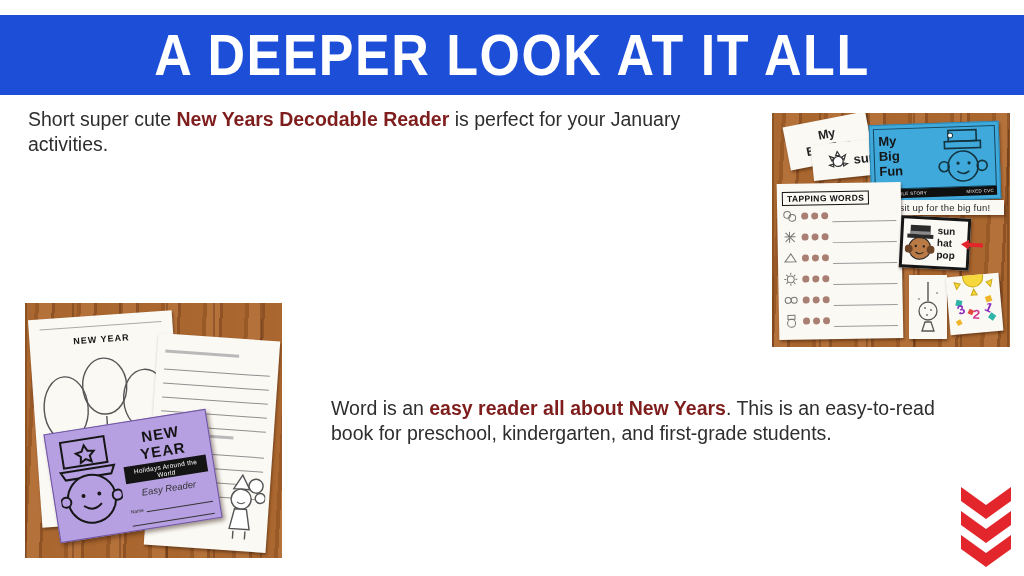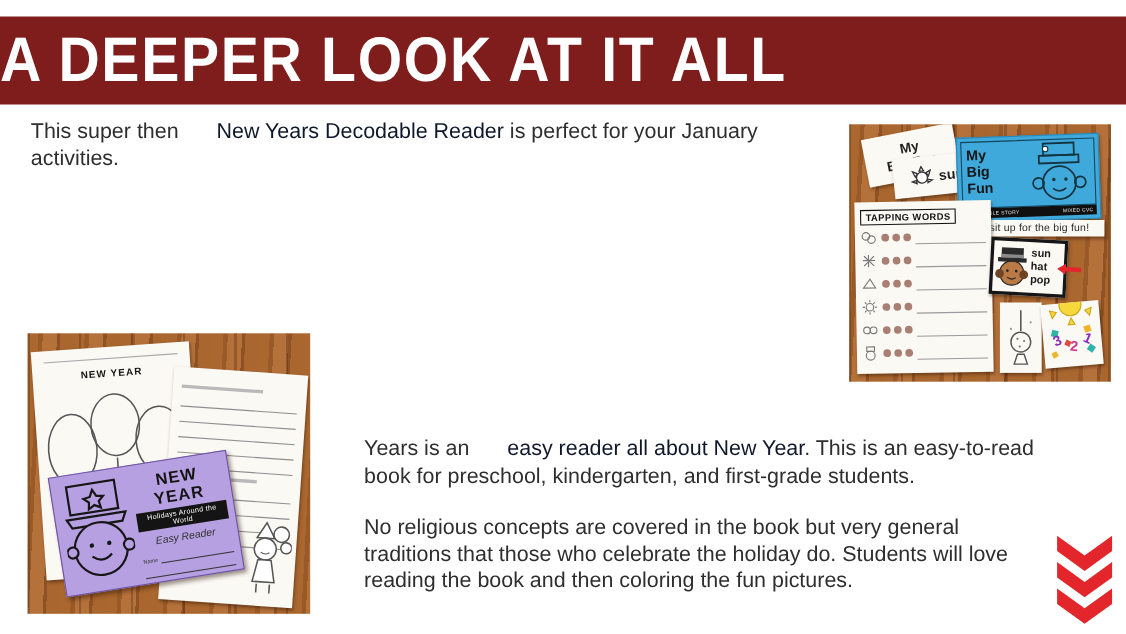--- a/index.html
+++ b/index.html
@@ -1,29 +1,29 @@
 <!DOCTYPE html>
 <html><head>
 <meta charset="utf-8">
 <style>
   html,body{margin:0;padding:0;background:#fff;}
   .slide{position:relative;width:1024px;height:576px;background:#ffffff;overflow:hidden;
          font-family:"Liberation Sans",sans-serif;color:#2e2e2e;}
 
   
-  .titlebar{position:absolute;left:0;top:15px;width:1024px;height:80px;background:#7f1d1d;
-            display:flex;align-items:center;}
+  .titlebar{position:absolute;left:0;top:15px;width:1024px;height:80px;background:#1d4ed8;
+            display:flex;align-items:center;justify-content:center;}
   .titlebar h1{margin:0;font-size:52px;font-weight:700;color:#ffffff;letter-spacing:1.5px;
                transform:scaleY(1.1);white-space:nowrap;}
 
   
   .intro{position:absolute;left:28px;top:107px;width:722px;font-size:19.5px;line-height:24.5px;}
   .intro p,.details p{margin:0 0 22px 0;}
   .details{position:absolute;left:331px;top:396px;width:622px;font-size:19.5px;line-height:24.5px;}
-  b{font-weight:400;color:#0f172a;margin-left:29px;}
+  b{font-weight:700;color:#7f1d1d;}
 
   
   .photo{position:absolute;overflow:hidden;
     background:
       repeating-linear-gradient(90deg,rgba(60,28,8,.28) 0 2px,transparent 2px 47px),
       repeating-linear-gradient(93deg,#aa672f 0 10px,#9a5a28 10px 14px,#b5713a 14px 27px,#8e5224 27px 30px,#a9662e 30px 42px);}
   .photo-right{left:772px;top:113px;width:238px;height:234px;}
   .photo-left{left:25px;top:303px;width:257px;height:255px;}
   .paper{position:absolute;background:#fbf9f4;box-shadow:1px 2px 3px rgba(40,15,0,.45);}
 
@@ -79,21 +79,21 @@
 </head>
 <body>
 
 <div class="slide">
 
   <div class="titlebar">
     <h1>A DEEPER LOOK AT IT ALL</h1>
   </div>
 
   <div class="intro">
-    <p><span>This super then </span><b>New Years Decodable Reader</b><span> is perfect for your January activities.</span></p>
+    <p><span>Short super cute </span><b>New Years Decodable Reader</b><span> is perfect for your January activities.</span></p>
   </div>
 
   <div class="photo photo-right">
 
     <div class="paper flashcard1">
       <span><span>My</span><br><span>Big Fun</span></span>
     </div>
 
     <div class="paper flashcard2">
       <svg width="22" height="20" viewBox="0 0 22 20">
@@ -343,22 +343,21 @@
         <div class="nameline">
           <span>Name</span>
             <span class="nl"></span>
         </div>
         <div class="nl2"></div>
       </div>
     </div>
   </div>
 
   <div class="details">
-    <p><span>Years is an </span><b>easy reader all about New Year</b><span>. This is an easy-to-read book for preschool, kindergarten, and first-grade students.</span></p>
-    <p>No religious concepts are covered in the book but very general traditions that those who celebrate the holiday do. Students will love reading the book and then coloring the fun pictures.</p>
+    <p><span>Word is an </span><b>easy reader all about New Years</b><span>. This is an easy-to-read book for preschool, kindergarten, and first-grade students.</span></p>
   </div>
 
   <svg class="chevrons" width="56" height="82" viewBox="0 0 56 82">
     <g fill="#e2262b">
       <polygon points="3,1 28,19 53,1 53,15 28,33 3,15"></polygon>
       <polygon points="3,25 28,43 53,25 53,39 28,57 3,39"></polygon>
       <polygon points="3,49 28,67 53,49 53,63 28,81 3,63"></polygon>
     </g>
   </svg>
 

